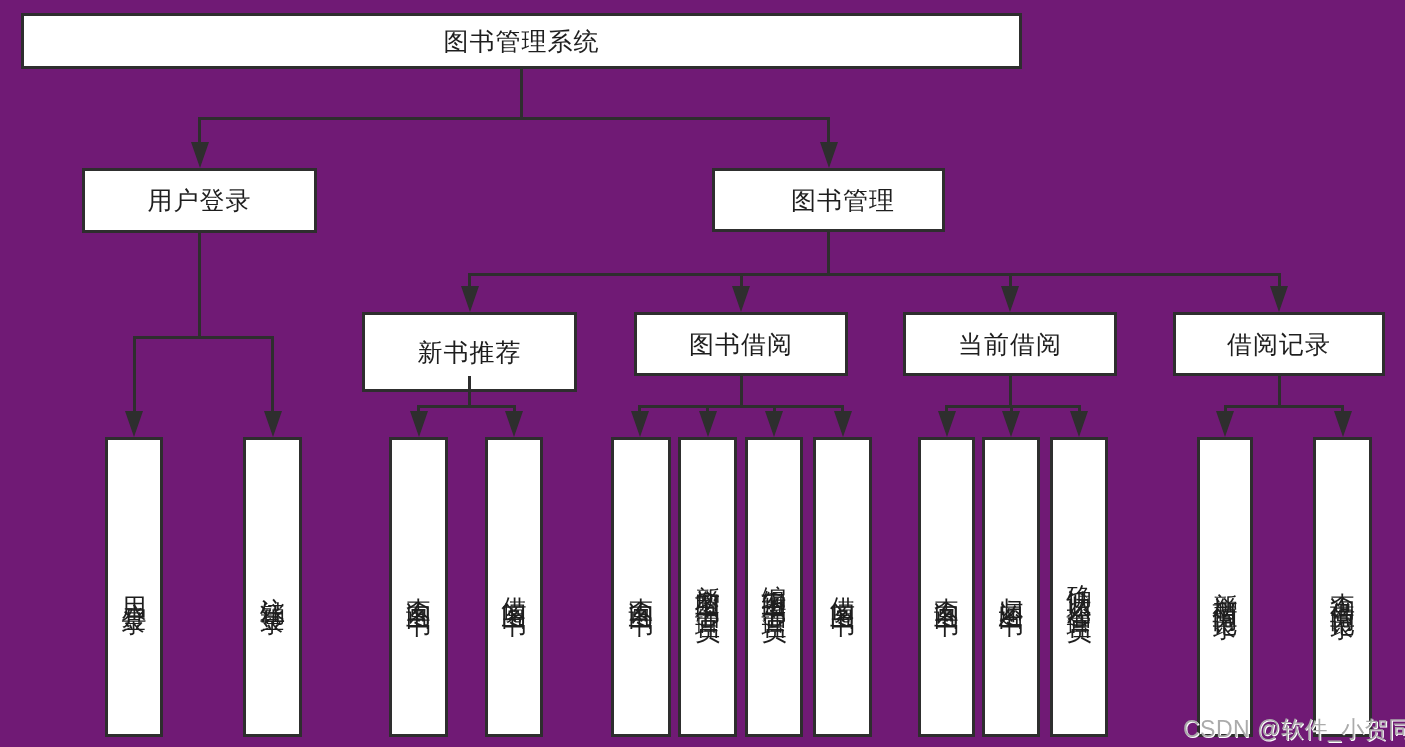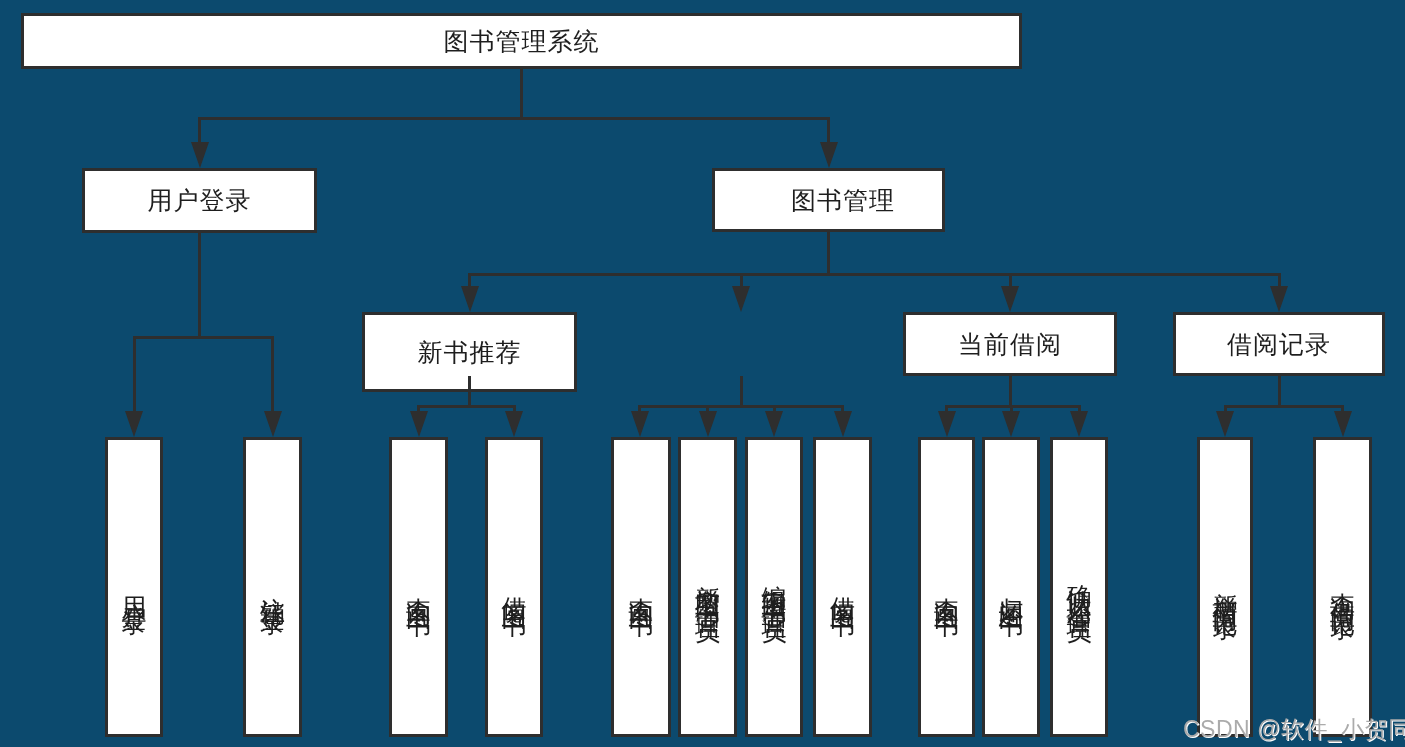--- a/index.html
+++ b/index.html
@@ -1,17 +1,17 @@
 <!DOCTYPE html>
 <html><head>
 <meta charset="utf-8">
 <style>
   html,body{margin:0;padding:0;background:#fff;}
   .stage{
-    position:relative;width:1405px;height:747px;background:#0c4a6e;
+    position:relative;width:1405px;height:747px;background:#701a75;
     font-family:"Liberation Sans",sans-serif;overflow:hidden;
   }
   .box{
     position:absolute;box-sizing:border-box;
     border:3px solid #2e2e2e;background:#fff;color:#1e1e1e;
     display:flex;align-items:center;justify-content:center;
   }
   .h-box{font-size:25px;letter-spacing:1px;line-height:1;}
   .v-box{
     writing-mode:vertical-rl;text-orientation:mixed;
@@ -35,20 +35,21 @@
 <body>
 
 <div class="stage">
 
   <div class="box h-box" style="left:21px;top:13px;width:1001px;height:56px;">图书管理系统</div>
 
   <div class="box h-box" style="left:82px;top:168px;width:235px;height:65px;">用户登录</div>
   <div class="box h-box" style="left:712px;top:168px;width:233px;height:64px;padding-left:29px;">图书管理</div>
 
   <div class="box h-box" style="left:362px;top:312px;width:215px;height:80px;">新书推荐</div>
+  <div class="box h-box" style="left:634px;top:312px;width:214px;height:64px;">图书借阅</div>
   <div class="box h-box" style="left:903px;top:312px;width:214px;height:64px;">当前借阅</div>
   <div class="box h-box" style="left:1173px;top:312px;width:212px;height:64px;">借阅记录</div>
 
   <div class="box v-box" style="left:105px;width:58px;">用户登录</div>
   <div class="box v-box" style="left:243px;width:59px;">注销登录</div>
 
   <div class="box v-box" style="left:389px;width:59px;">查询图书</div>
   <div class="box v-box" style="left:485px;width:58px;">借阅图书</div>
 
   <div class="box v-box" style="left:611px;width:60px;">查询图书</div>

